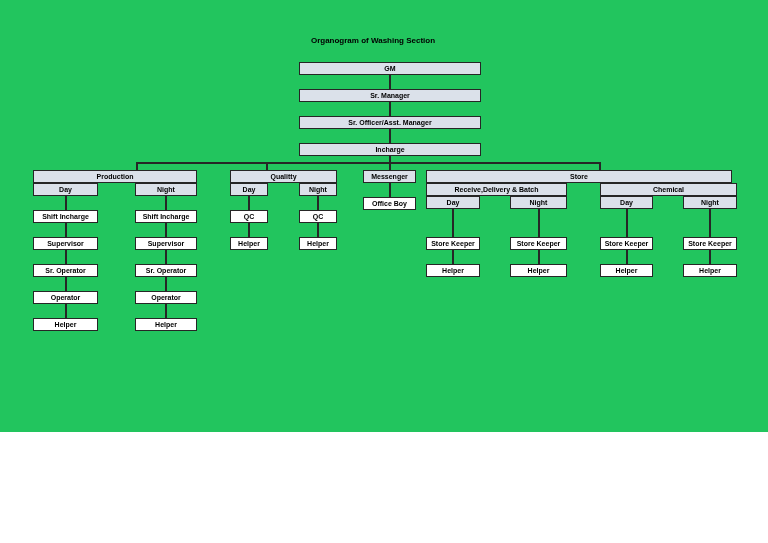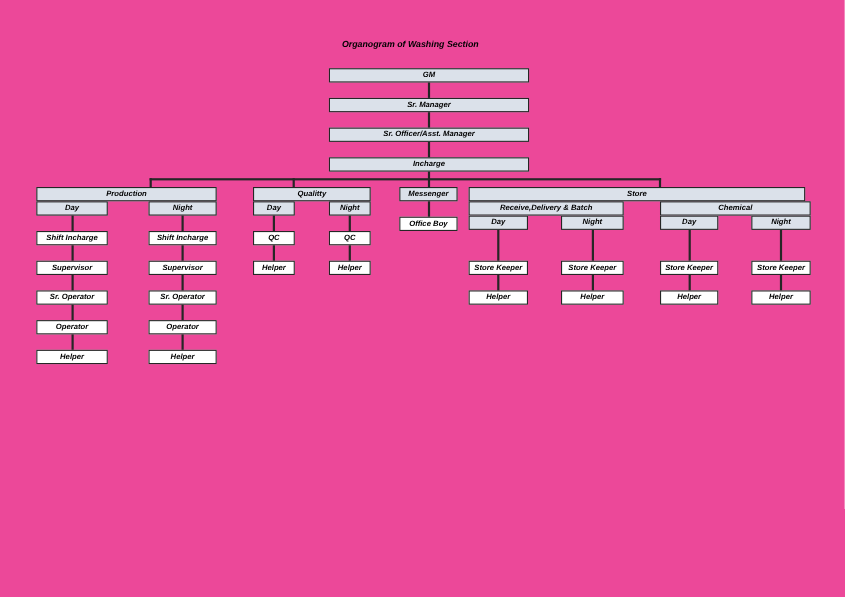--- a/index.html
+++ b/index.html
@@ -1,19 +1,19 @@
 <!DOCTYPE html>
 <html><head>
 <meta charset="utf-8">
 <title>Organogram of Washing Section</title>
 <style>
   html,body { margin:0; padding:0; background:#ffffff; }
   .page {
-    position:relative; width:768px; height:543px; background:#ec4899;
-    font-family:"Liberation Sans", sans-serif; overflow:hidden;font-style:italic;
+    position:relative; width:768px; height:432px; background:#22c55e;
+    font-family:"Liberation Sans", sans-serif; overflow:hidden;
   }
   .title {
     position:absolute; top:36px; left:0; width:746px; text-align:center;
     font-size:8px; font-weight:bold; color:#000;
   }
   .node {
     position:absolute; height:13px; box-sizing:border-box;
     background:#ffffff; border:1px solid #262626; color:#000;
     font-size:7px; font-weight:bold; text-align:center; line-height:11px;
     white-space:nowrap; overflow:hidden;

